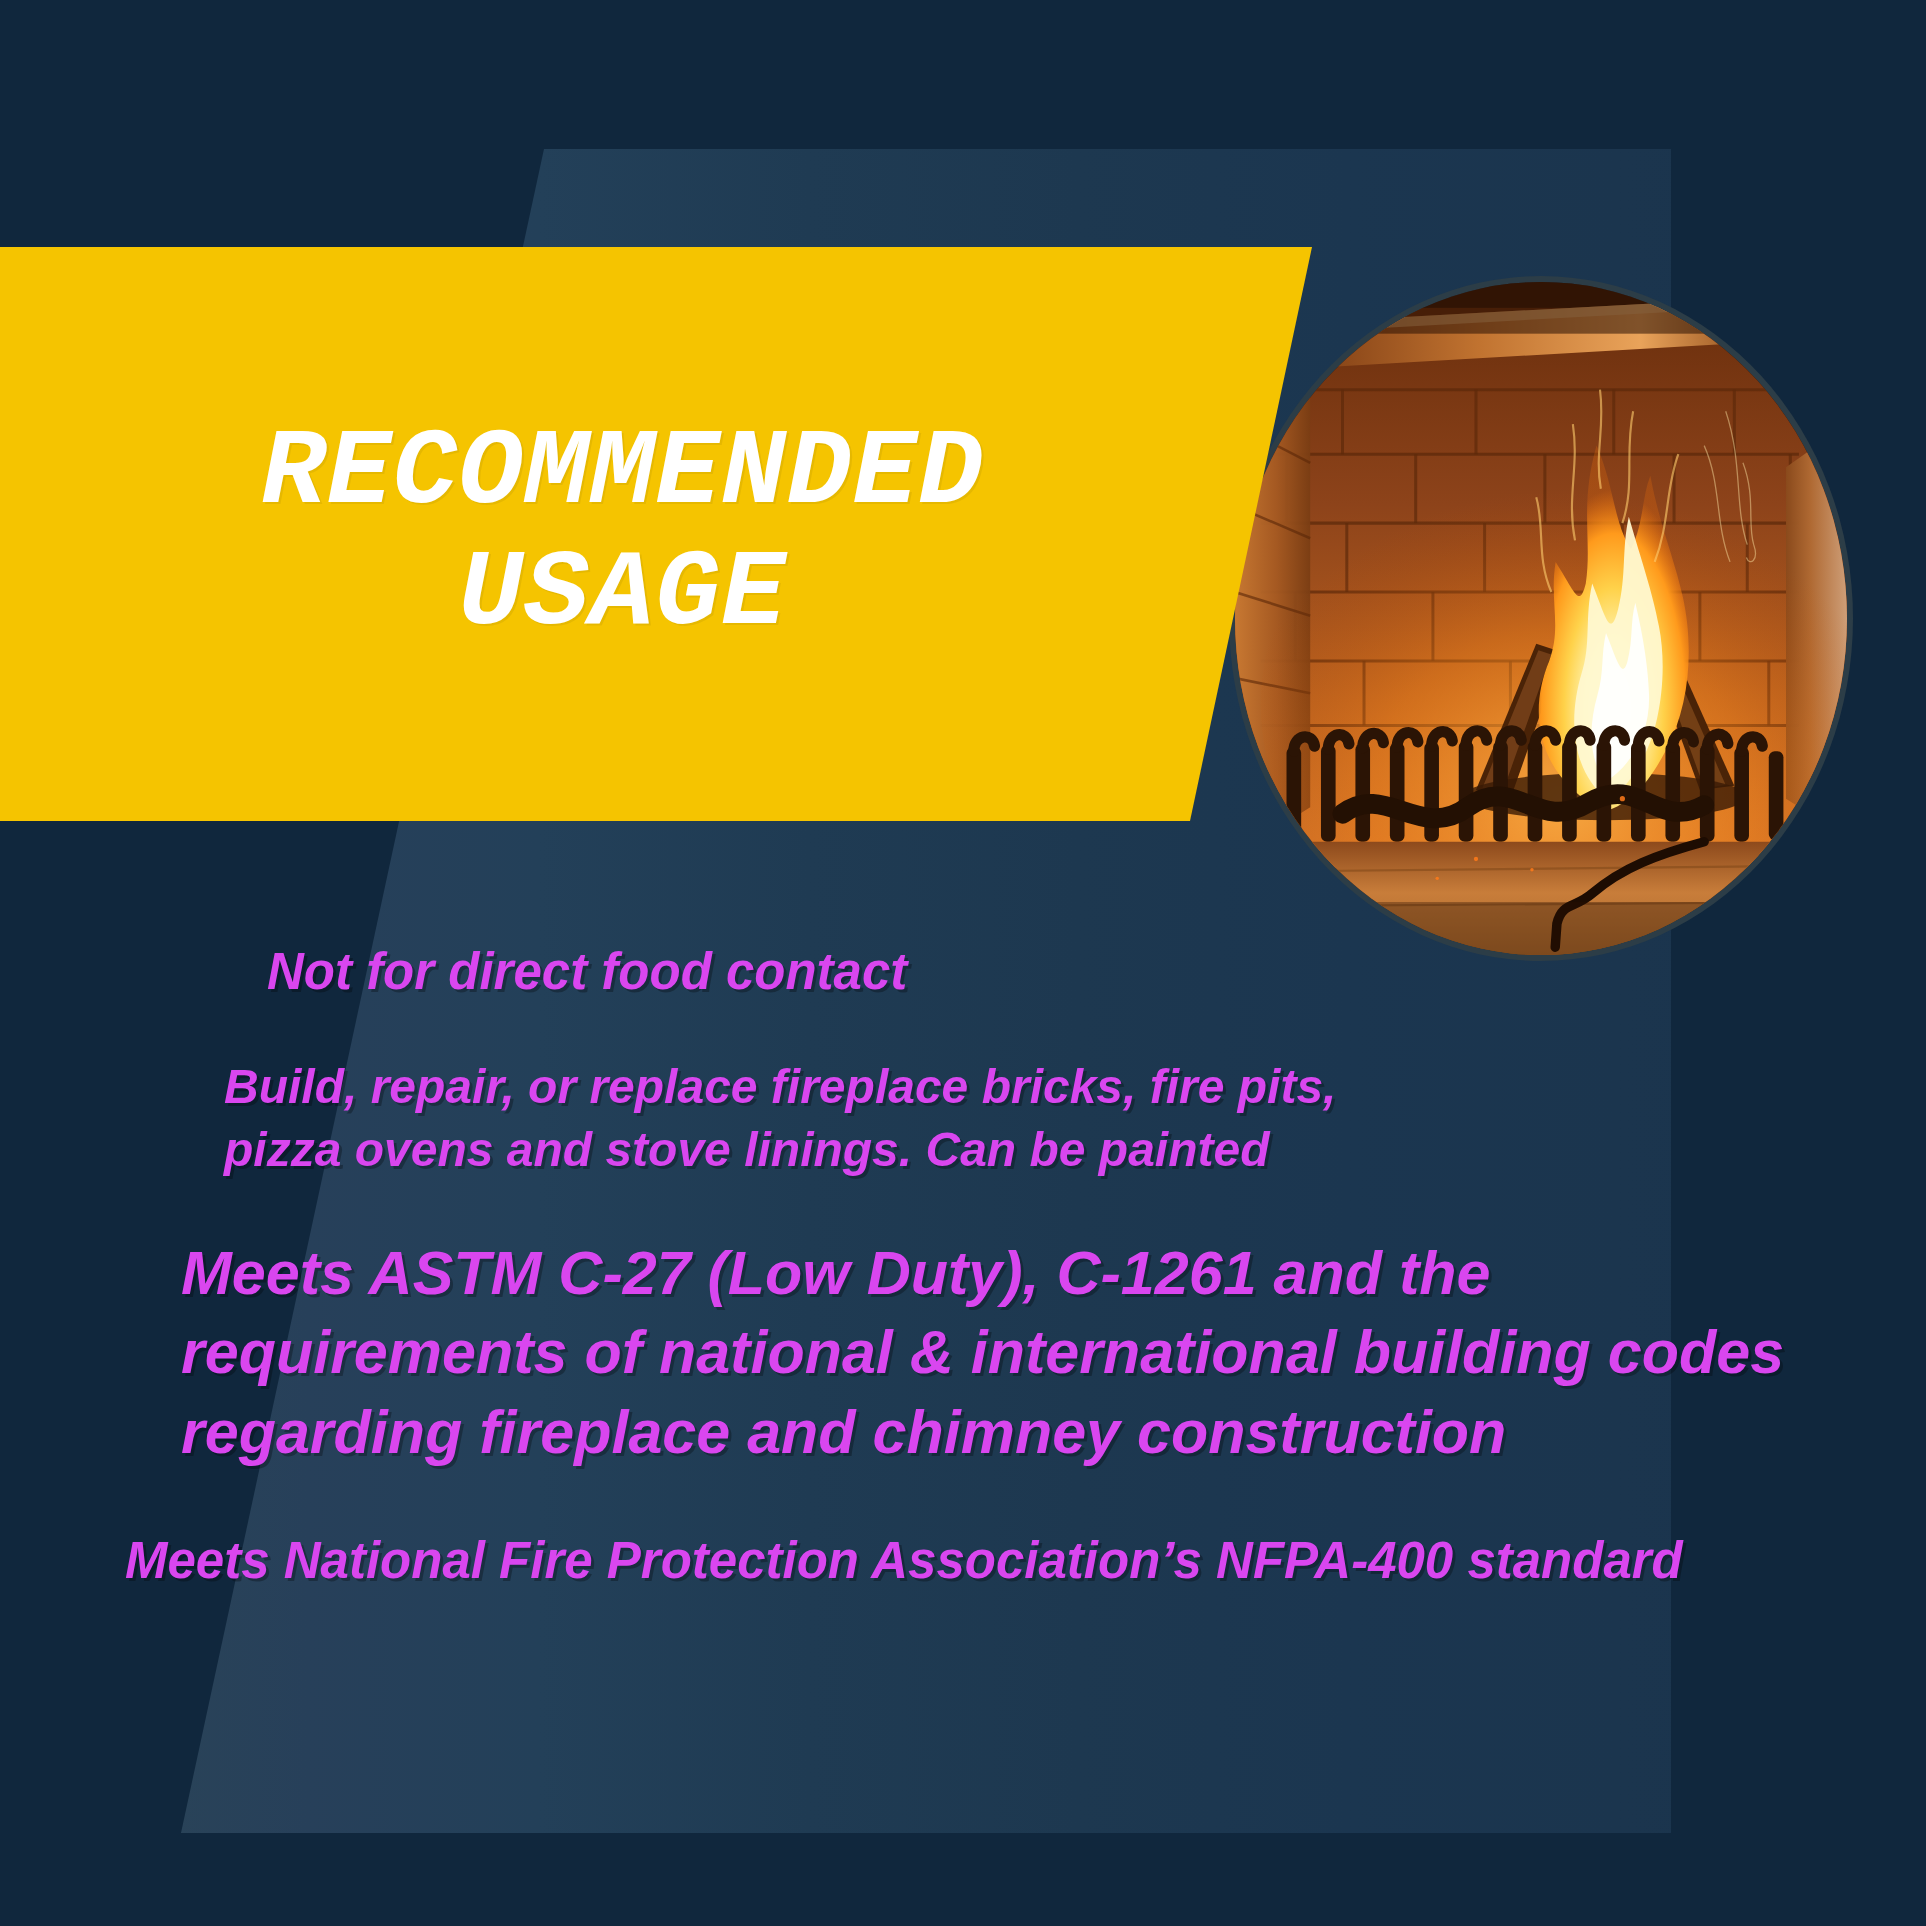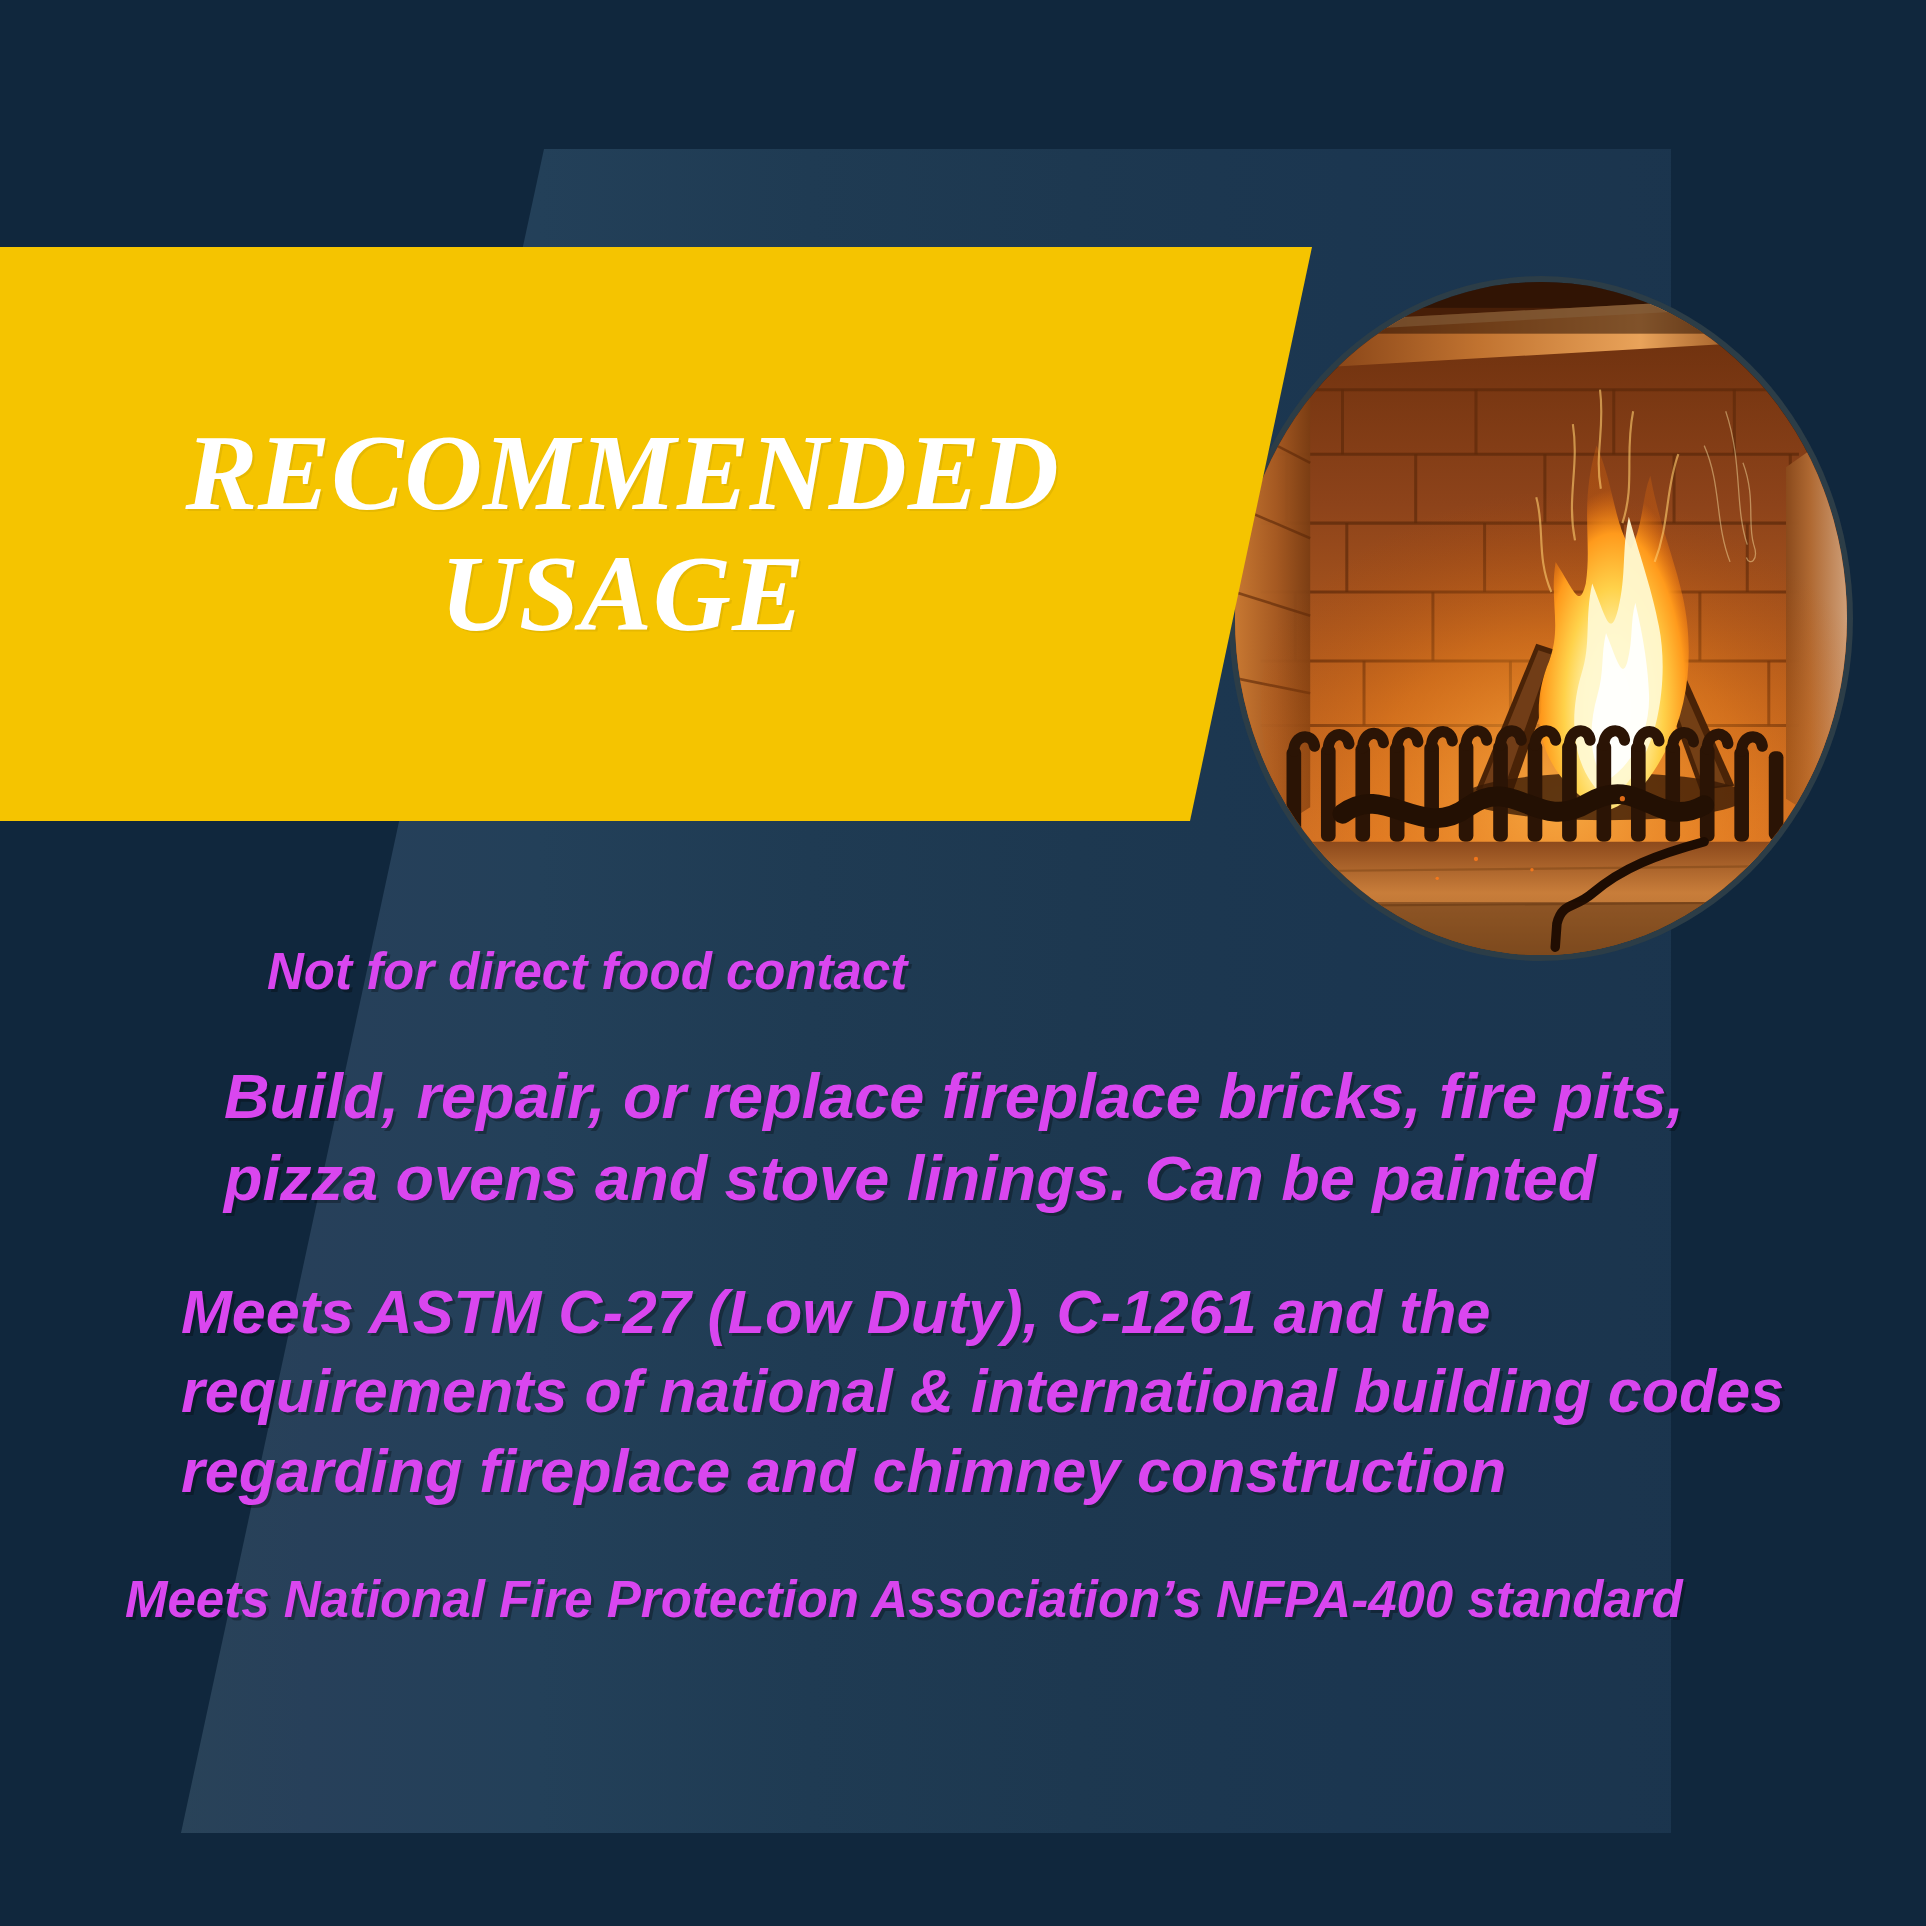--- a/index.html
+++ b/index.html
@@ -61,21 +61,21 @@
     width: 1331px;
     height: 574px;
     background: #F5C400;
     clip-path: polygon(0px 0px, 1329px 0px, 1207px 574px, 0px 574px);
     display: flex;
     align-items: center;
     justify-content: center;
   }
   .banner-title {
     color: #ffffff;
-    font-family: Liberation Serif, serif;
+    font-family: Liberation Mono, monospace;
     font-weight: bold;
     font-style: italic;
     font-size: 108px;
     line-height: 1.12;
     letter-spacing: 0.9px;
     text-align: center;
     transform: scaleX(1.0);
     margin-left: 26px;
     margin-right: 78px;
     text-shadow: 2.2px 2.2px 0 rgba(0,0,0,0.06);
@@ -92,21 +92,21 @@
   .para {
     color: #d946ef;
     font-family: "Liberation Sans", sans-serif;
     font-weight: bold;
     font-style: italic;
     line-height: 1.30;
     text-shadow: 3px 3px 0 rgba(0,0,0,0.28);
     white-space: pre-line;
   }
   .p1 { font-size: 51px; margin-left: 267px; margin-bottom: 51px; }
-  .p2 { font-size: 63px; margin-left: 224px; margin-bottom: 53px; }
+  .p2 { font-size: 48px; margin-left: 224px; margin-bottom: 53px; }
   .p3 { font-size: 61px; margin-left: 181px; margin-bottom: 56px; }
   .p4 { font-size: 51px; margin-left: 125px; }
 </style>
 </head>
 <body>
 
 <div id="root">
 
   <div class="bg-base"></div>
   <div class="bg-band"></div>

